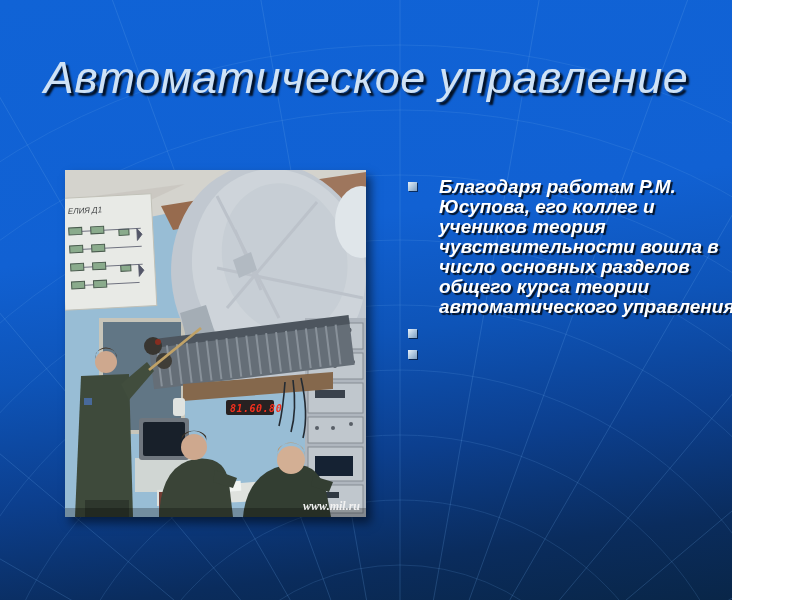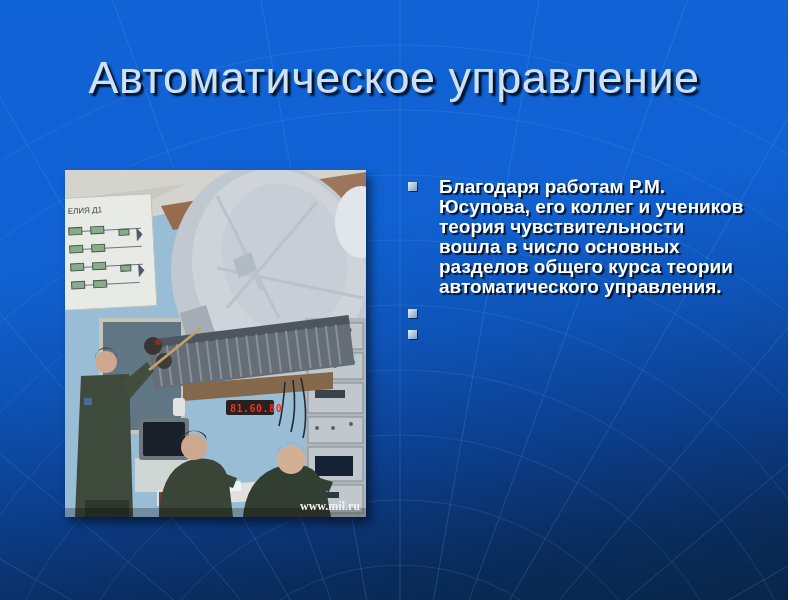--- a/index.html
+++ b/index.html
@@ -3,30 +3,31 @@
 <meta charset="utf-8">
 <style>
   html, body {
     margin: 0; padding: 0;
     width: 800px; height: 600px;
     overflow: hidden;
     font-family: "Liberation Sans", sans-serif;
   }
   .slide {
     position: relative;
-    width: 788px; height: 600px;
+    width: 732px; height: 600px;
     background:
       linear-gradient(172deg,
         var(--bg-top, #1063d6) 0%,
         #1161d3 38%,
         #0e54b8 55%,
         #0c3f8e 72%,
         #0a2c5d 88%,
         var(--bg-bottom, #092648) 100%);
     overflow: hidden;
+    font-style: italic;
   }
   .wireframe {
     position: absolute; left: 0; top: 0; width: 800px; height: 600px;
     pointer-events: none;
   }
   .slide-title {
     position: absolute;
     left: 30px; right: 30px; top: 52px;
     margin: 0;
     text-align: center;

